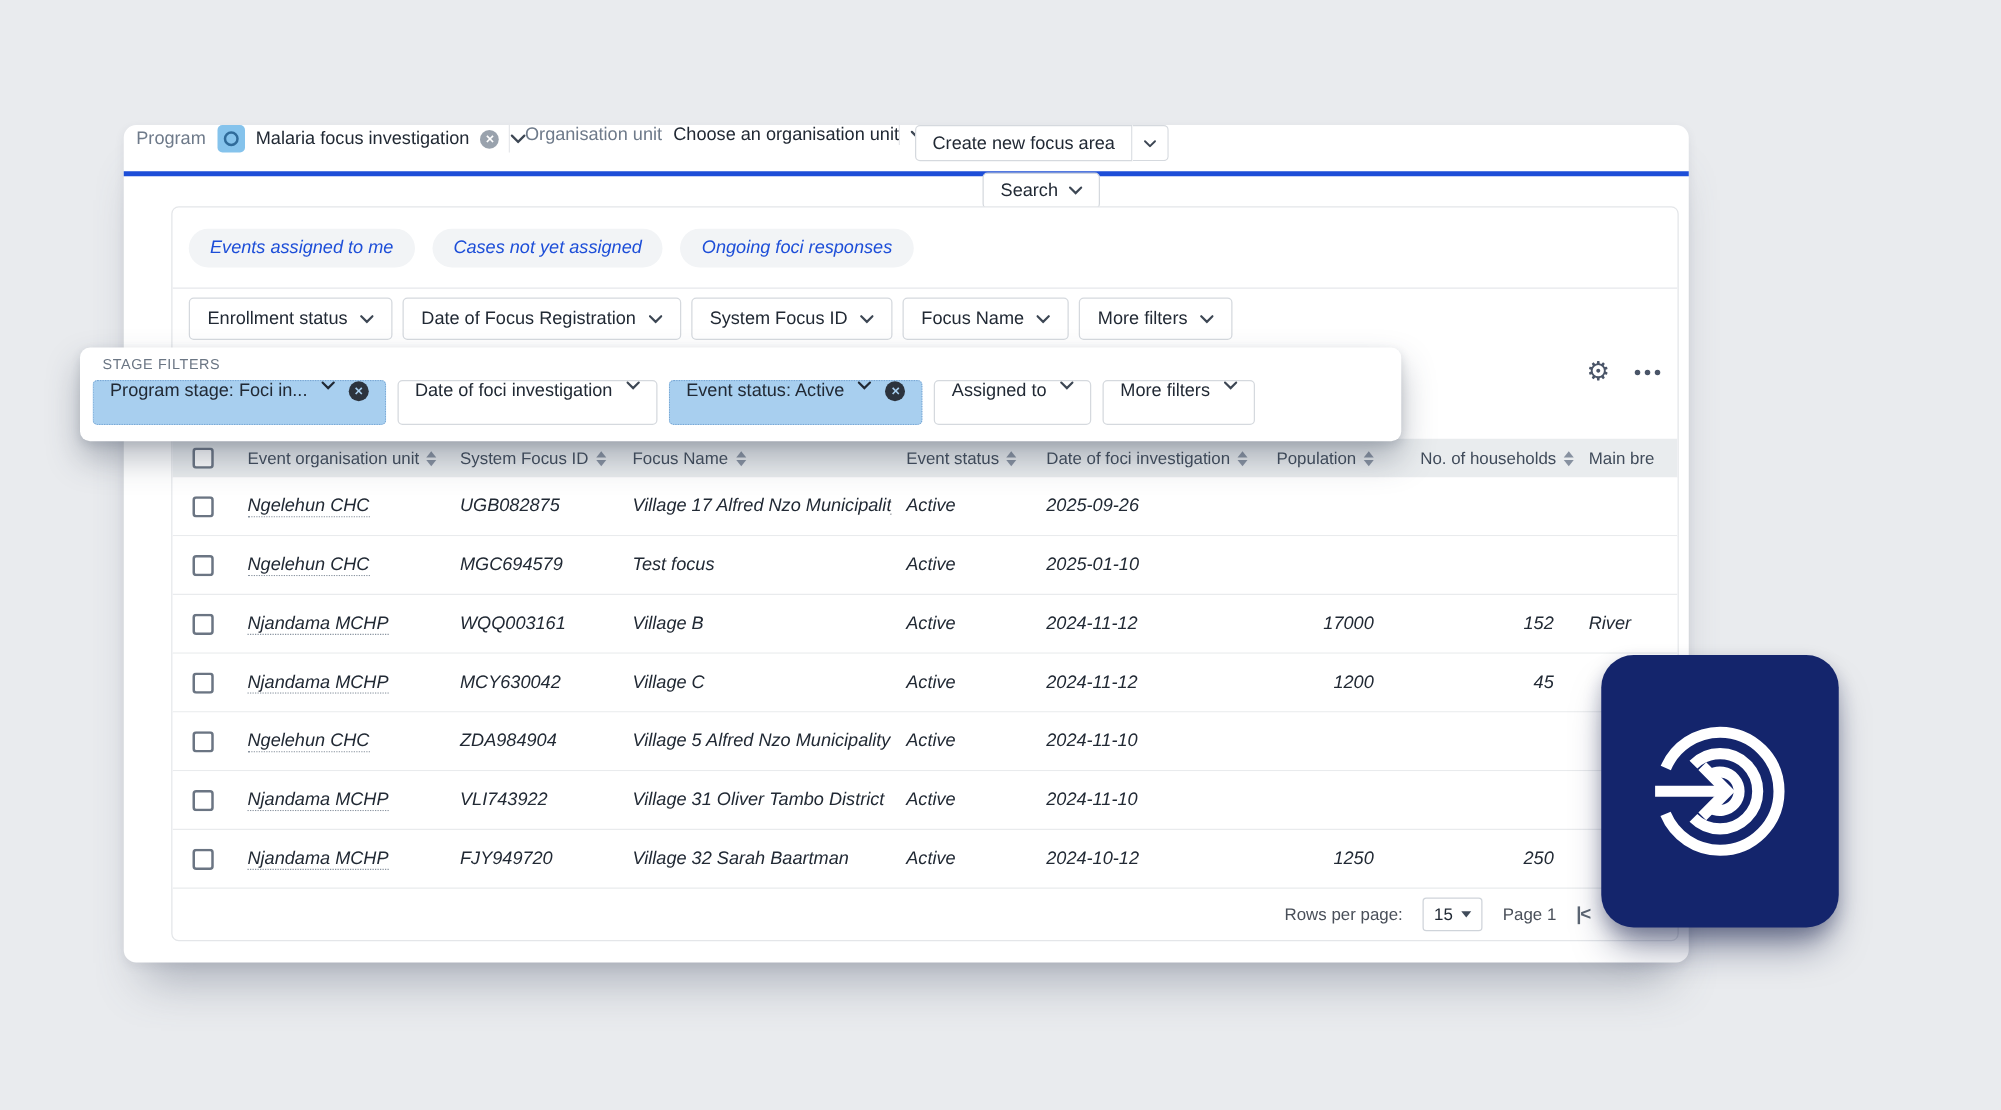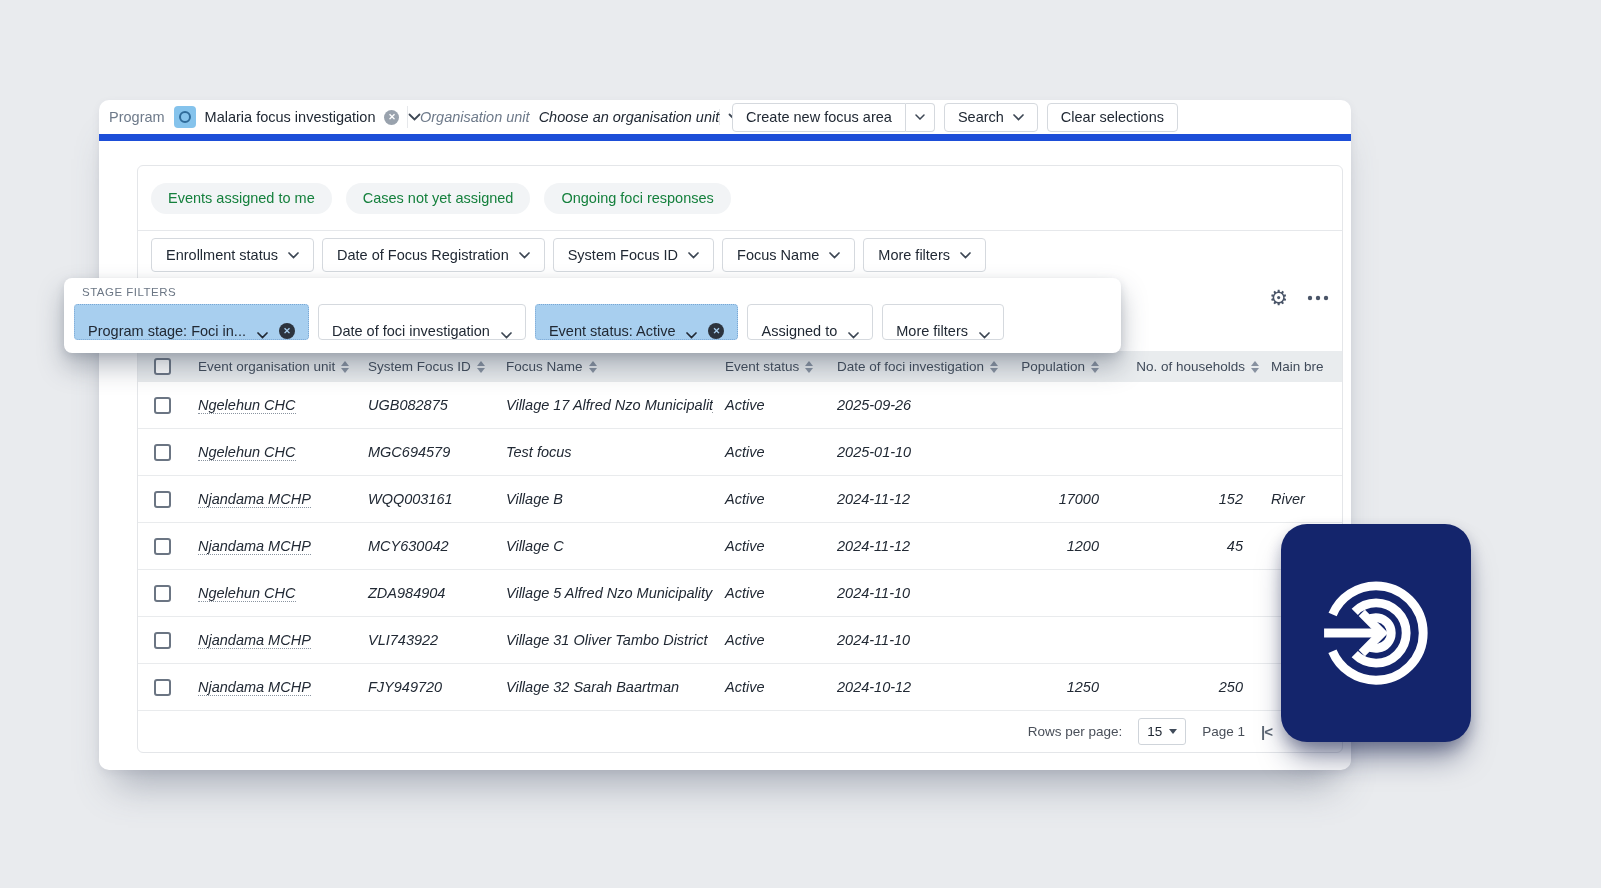--- a/index.html
+++ b/index.html
@@ -14,25 +14,25 @@
   }
 
   
   .card {
     position:absolute; left:99px; top:100px; width:1252px; height:670px;
     background:#fff; border-radius:10px;
     box-shadow:0 30px 36px -16px rgba(90,100,120,0.45), 0 3px 8px rgba(60,70,90,0.08);
   }
 
   
-  .topbar { height:41px; display:flex; align-items:center; border-bottom:7px solid #1d4ed8; }
+  .topbar { height:41px; display:flex; align-items:flex-start; border-bottom:4px solid #1d4ed8; }
   .tb-sec { display:flex; align-items:center; gap:9px; padding:0 12px 0 10px; border-right:1px solid #e6e8eb; }
   .tb-sec.tb-program { width:309px; }
-  .tb-sec.tb-orgunit { width:312px; padding-left:12px;font-style:italic; }
-  .tb-sec.tb-actions { border-right:none; padding-left:12px; gap:9px; }
+  .tb-sec.tb-orgunit { width:312px; padding-left:12px; }
+  .tb-sec.tb-actions { border-right:none; padding-left:12px; gap:9px;flex-direction:column; }
   .tb-label { color:#6e7a8a; font-size:14.5px; white-space:nowrap; }
   .tb-value { color:#212934; font-size:14.5px; font-weight:500; white-space:nowrap; }
   .prog-icon {
     width:22px; height:22px; border-radius:4px; background:#85c3ec;
     display:inline-flex; align-items:center; justify-content:center; flex:none;
   }
   .prog-circle { width:12px; height:12px; border-radius:50%; border:2px solid #2f6b9a; }
   .clear-circle {
     width:15px; height:15px; border-radius:50%; background:#99a2ad; color:#fff;
     font-size:9px; font-weight:bold; display:inline-flex; align-items:center; justify-content:center;
@@ -51,21 +51,21 @@
 
   
   .panel {
     position:absolute; left:38px; top:65px; width:1206px; height:588px;
     border:1px solid #e4e6e9; border-radius:6px; background:#fff; overflow:hidden;
     display:flex; flex-direction:column;
   }
   .chips-row { height:65px; display:flex; align-items:center; gap:14px; padding:0 13px; border-bottom:1px solid #e6e8eb; flex:none; }
   .chip {
     background:#f2f4f6; border-radius:16px; height:31px; padding:0 17px;
-    display:inline-flex; align-items:center; font-size:14.5px; color:#15803d; cursor:pointer; white-space:nowrap;
+    display:inline-flex; align-items:center; font-size:14.5px; color:#1d4ed8; cursor:pointer; white-space:nowrap;font-style:italic;
   }
   .filter-row { height:50px; display:flex; align-items:flex-start; gap:8px; padding:7px 13px 0; flex:none; }
   .fbtn {
     height:34px; padding:0 14px; background:#fff; border:1px solid #d5d9de; border-radius:4px;
     font-size:14.5px; color:#212934; font-family:inherit;
     display:inline-flex; align-items:center; gap:10px; cursor:pointer; white-space:nowrap;
   }
   .gear-row { height:70px; display:flex; justify-content:flex-end; align-items:flex-start; gap:18px; padding:6px 12px 0 0; flex:none; }
   .gear { font-size:21px; line-height:22px; color:#4a5568; cursor:pointer; }
   .dots { cursor:pointer; display:block; margin-top:5px; }
@@ -112,21 +112,21 @@
   .popup {
     position:absolute; left:64px; top:278px; width:1057px; height:75px;
     background:#fff; border-radius:8px; padding:7px 10px 0;
     box-shadow:0 14px 26px rgba(55,65,85,0.35), 0 3px 8px rgba(55,65,85,0.15);
     z-index:40;
   }
   .popup-title { font-size:11.5px; color:#6b7684; letter-spacing:0.5px; margin:1px 0 6px 8px; }
   .popup-chips { display:flex; gap:9px; align-items:center; }
   .schip {
     height:36px; padding:0 13px; border-radius:4px; background:#fff; border:1px solid #d5d9de;
-    display:inline-flex; align-items:flex-end; gap:11px; font-size:14.5px; color:#212934;
+    display:inline-flex; align-items:flex-start; gap:11px; font-size:14.5px; color:#212934;
     cursor:pointer; white-space:nowrap;
   }
   .schip.sel { background:#a8cfef; border:1px dotted #79a7d4; }
   .remove {
     width:16px; height:16px; border-radius:50%; background:#2c333d; color:#a8cfef;
     font-size:9px; font-weight:bold; display:inline-flex; align-items:center; justify-content:center;
     cursor:pointer; flex:none;
   }
 
   

